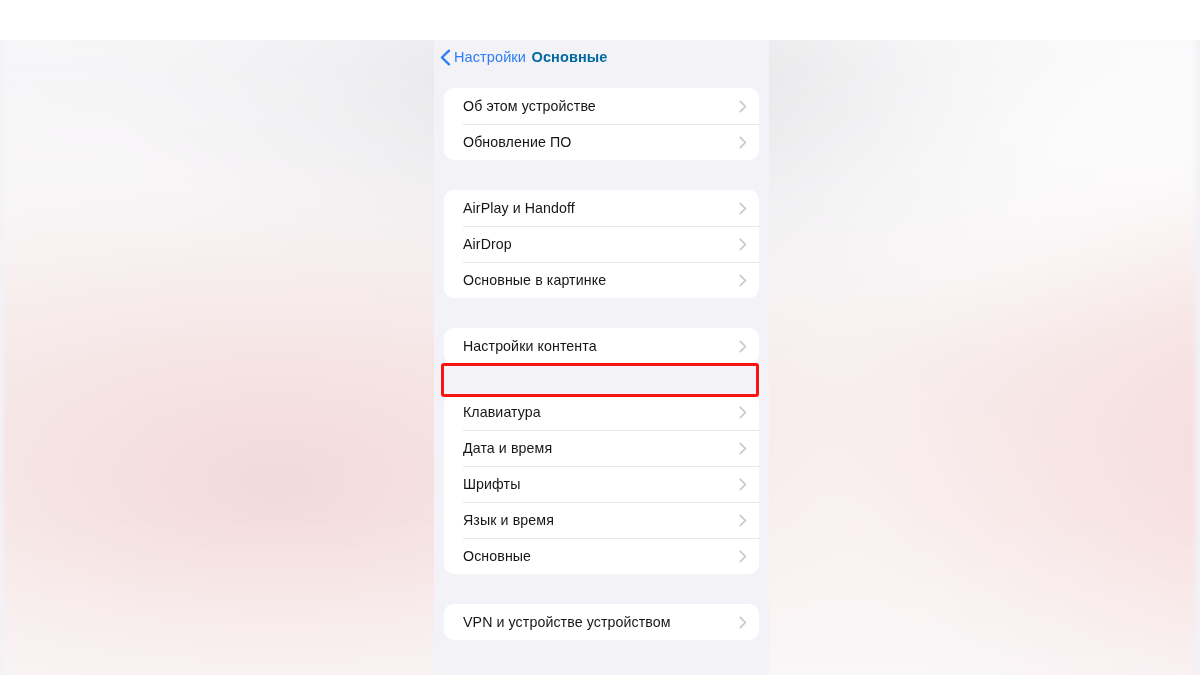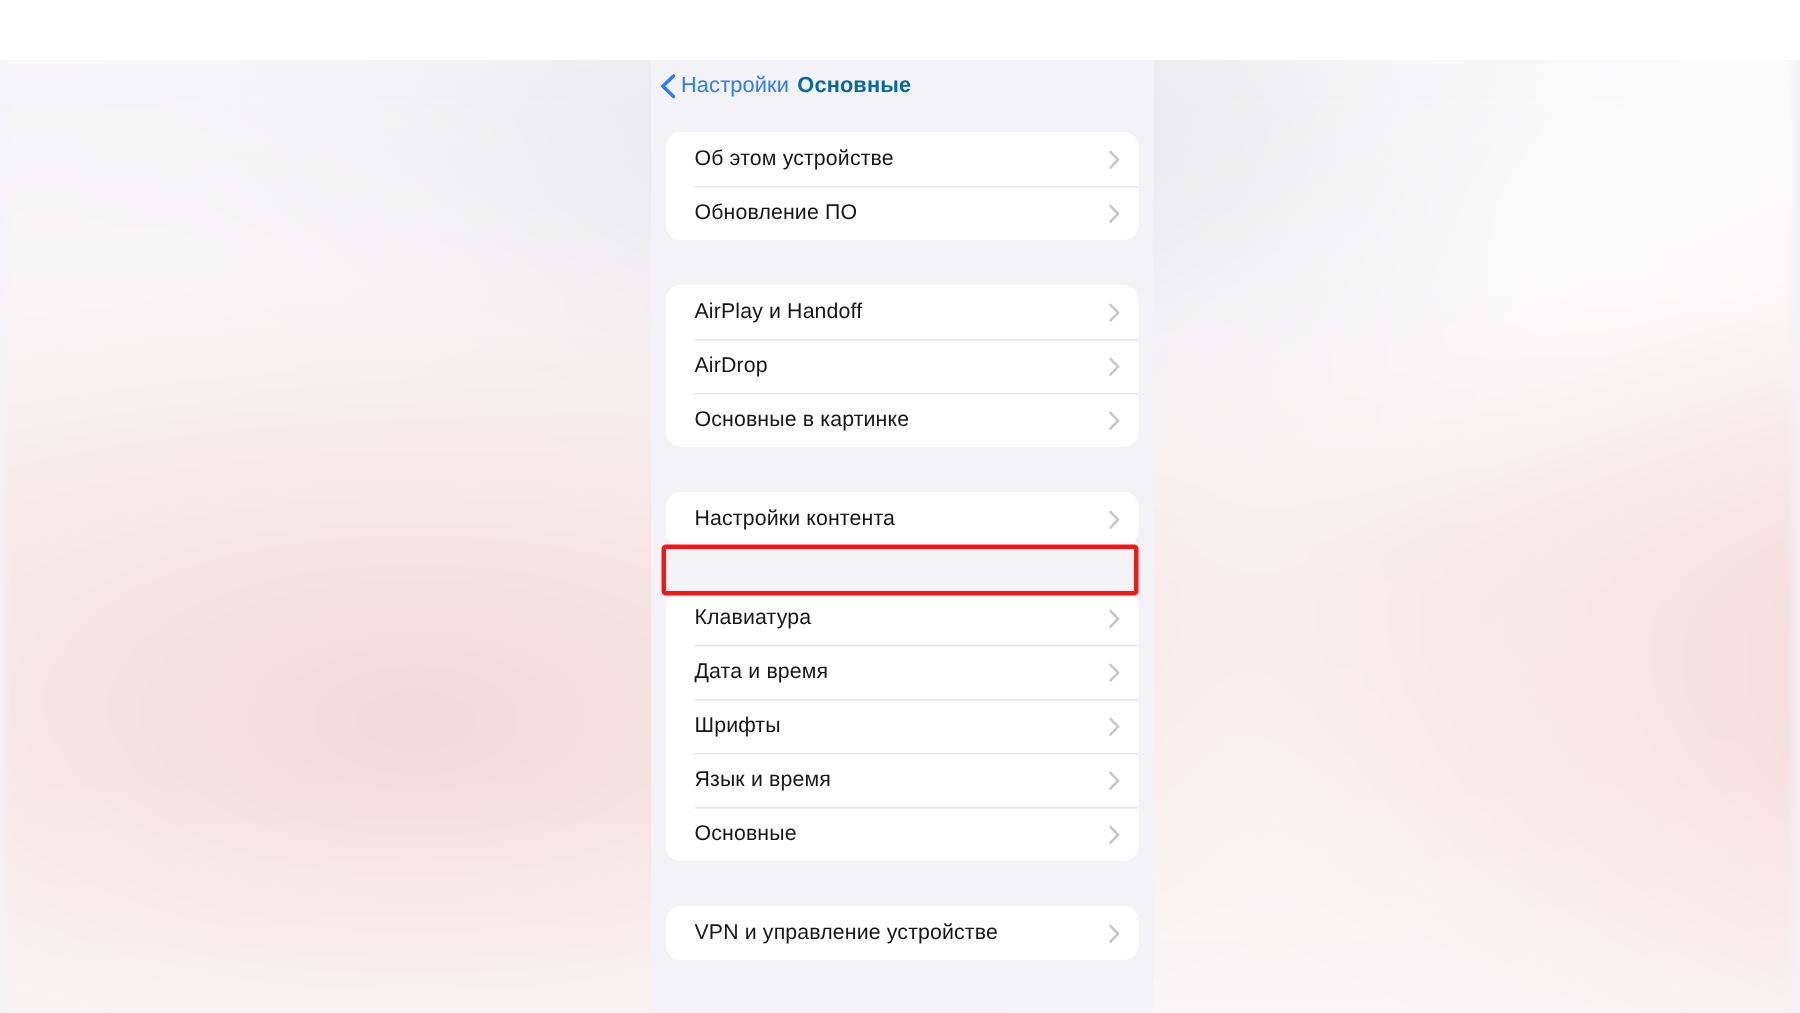--- a/index.html
+++ b/index.html
@@ -268,21 +268,21 @@
             <div class="row">
               <span class="row-label">Основные</span>
               <svg class="row-chevron" viewBox="0 0 8 13">
                 <polyline points="1.3,1.3 6.4,6.5 1.3,11.7" fill="none" stroke="#bfbfc4" stroke-width="1.7" stroke-linecap="round" stroke-linejoin="round"></polyline>
               </svg>
             </div>
           </div>
           <div class="gap-30"></div>
           <div class="group">
             <div class="row">
-              <span class="row-label">VPN и управление устройстве</span>
+              <span class="row-label">VPN и устройстве устройством</span>
               <svg class="row-chevron" viewBox="0 0 8 13">
                 <polyline points="1.3,1.3 6.4,6.5 1.3,11.7" fill="none" stroke="#bfbfc4" stroke-width="1.7" stroke-linecap="round" stroke-linejoin="round"></polyline>
               </svg>
             </div>
           </div>
         </div>
     </div>
 
   </div>
 

